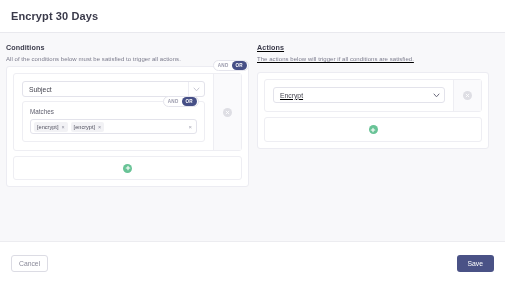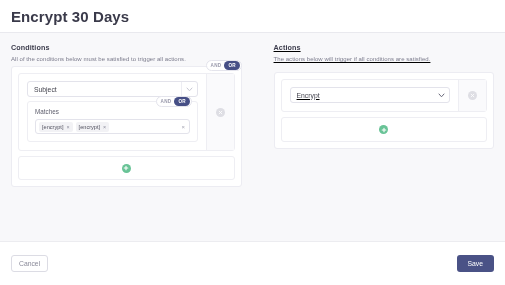--- a/index.html
+++ b/index.html
@@ -27,34 +27,34 @@
   .header {
     height: 33px;
     background: #ffffff;
     border-bottom: 1px solid #e9e9ee;
     display: flex;
     align-items: center;
     padding: 0 11px;
     box-sizing: border-box;
   }
   .header-title {
-    font-size: 15px;
+    font-size: 11px;
     font-weight: bold;
     color: #3a3a4a;
     letter-spacing: 0.1px;
   }
 
   
   .body-area {
     background: #f8f8fa;
     height: 208px;
     box-sizing: border-box;
-    padding: 10px 11px 0 11px;
-    display: flex;
-    gap: 12px;
+    padding: 10px 11px 0 6px;
+    display: flex;
+    gap: 0;
   }
 
   .col {
     box-sizing: border-box;
   }
   .col-conditions { width: 243px; }
   .col-spacer { width: 8px; }
   .col-actions { width: 232px; text-decoration: underline; }
 
   .section-title {

